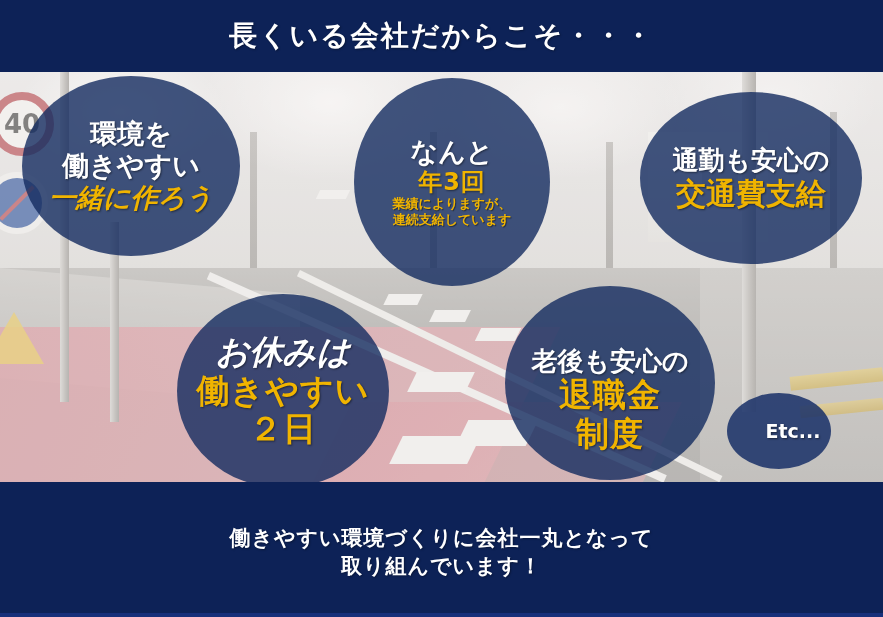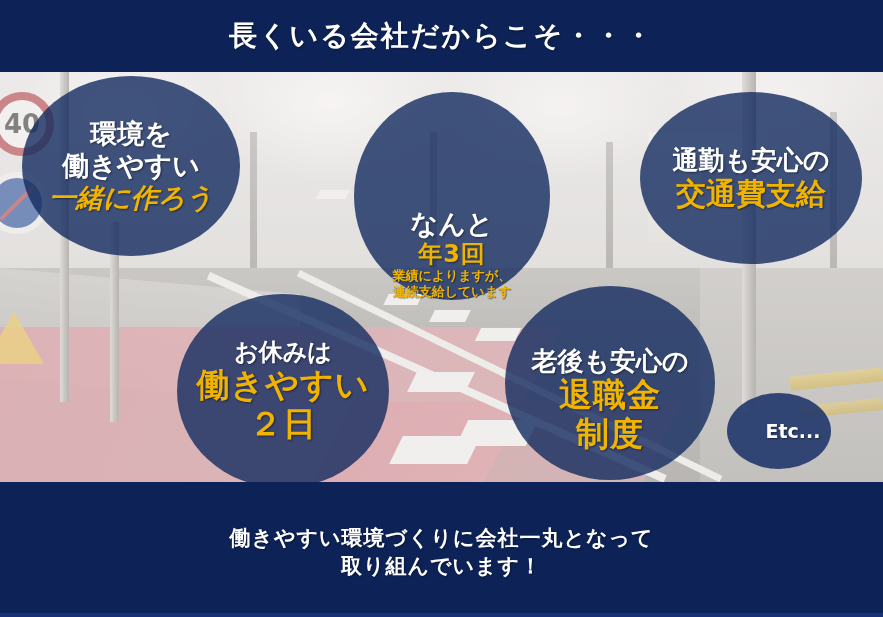--- a/index.html
+++ b/index.html
@@ -228,32 +228,32 @@
     letter-spacing: 0;
     text-shadow: 1px 1px 1px rgba(0,0,0,.45);
   }
 
   
   #bubble-env   { left: 22px;  top: 76px;  width: 218px; height: 180px; }
   #bubble-env .w { font-size: 27px; }
   #bubble-env .y { font-size: 27px; font-style: italic; }
 
   
-  #bubble-bonus { left: 354px; top: 92px;  width: 196px; height: 208px; justify-content: flex-end; }
+  #bubble-bonus { left: 354px; top: 78px;  width: 196px; height: 208px; }
   #bubble-bonus .w { font-size: 27px; }
   #bubble-bonus .y { font-size: 24px; letter-spacing: 1px; }
 
   
   #bubble-commute { left: 640px; top: 92px; width: 222px; height: 172px; }
   #bubble-commute .w { font-size: 26px; }
   #bubble-commute .y { font-size: 30px; }
 
   
   #bubble-holiday { left: 177px; top: 294px; width: 212px; height: 194px; }
-  #bubble-holiday .w { font-size: 24px; }
+  #bubble-holiday .w { font-size: 33px; font-style: italic; }
   #bubble-holiday .y { font-size: 33px; letter-spacing: 1px; }
 
   
   #bubble-retire { left: 505px; top: 286px; width: 210px; height: 194px; }
   #bubble-retire .w { font-size: 26px; margin-top: 34px; }
   #bubble-retire .y { font-size: 33px; letter-spacing: 1px; }
 
   
   #bubble-etc { left: 727px; top: 393px; width: 104px; height: 76px;
                 background: rgba(24, 48, 104, .86); }

